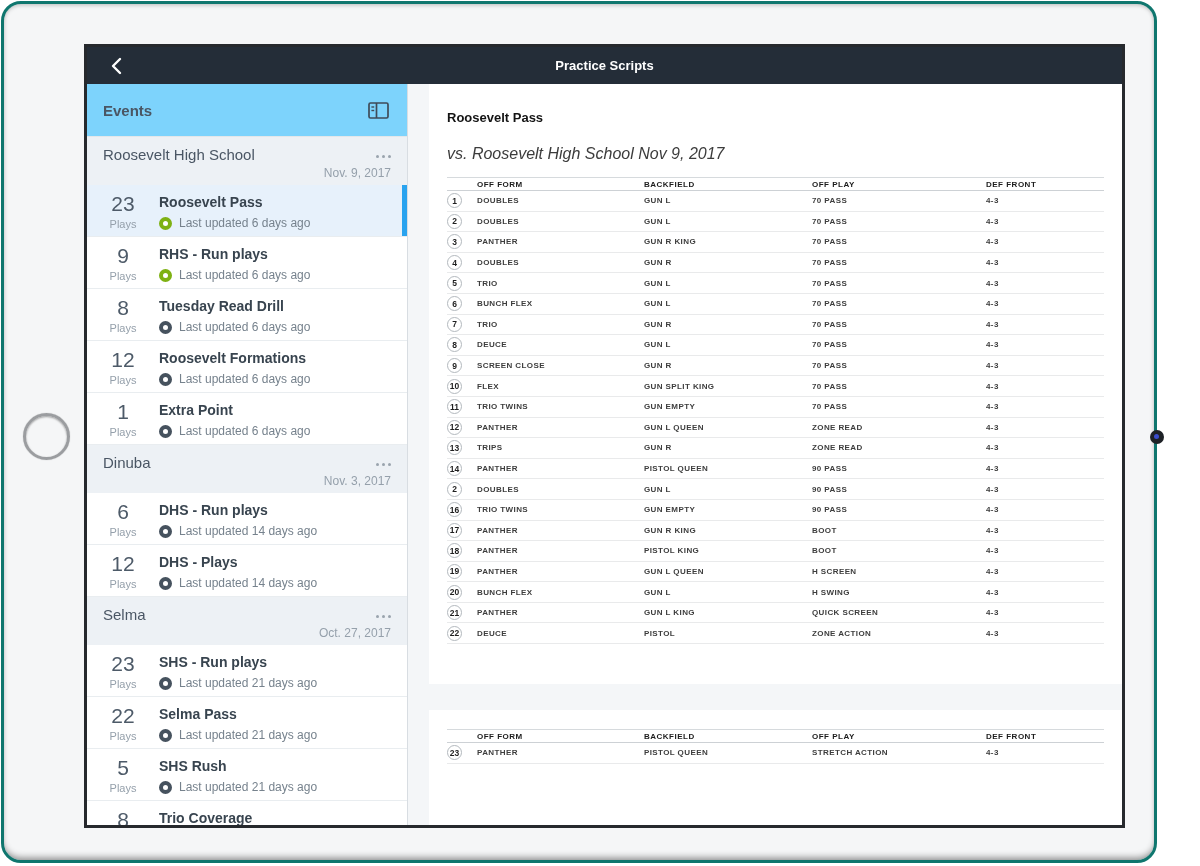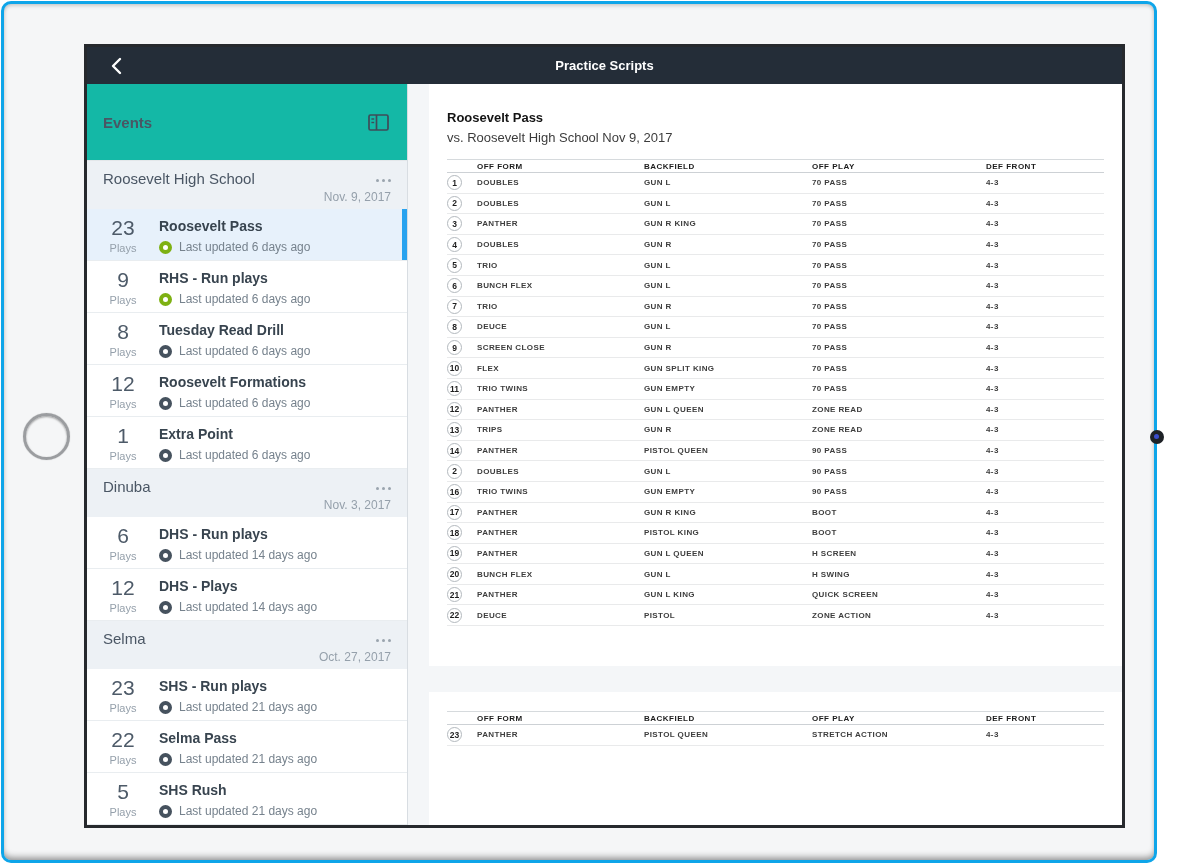--- a/index.html
+++ b/index.html
@@ -4,21 +4,21 @@
 <style>
   html,body { margin:0; padding:0; }
   body {
     width:1200px; height:866px; position:relative; background:#ffffff;
     font-family:"Liberation Sans", sans-serif; overflow:hidden;
     -webkit-font-smoothing:antialiased;
   }
   
   .device {
     position:absolute; left:1px; top:1px; width:1156px; height:862px;
-    border-radius:10px; background:#f5f6f7; border:3px solid #0ea5e9;
+    border-radius:20px; background:#f5f6f7; border:3px solid #0f766e;
     box-sizing:border-box;
     box-shadow: inset 0 -5px 7px -3px rgba(0,0,0,.45), inset 0 3px 4px -2px rgba(0,0,0,.25);
   }
   .home-button {
     position:absolute; left:19px; top:409px; width:47px; height:47px;
     border-radius:50%; background:transparent; border:3px solid #9b9da0;
     box-sizing:border-box; padding:0; cursor:pointer;
     box-shadow: inset 0 1px 2px rgba(0,0,0,.35), 0 0 1px rgba(0,0,0,.3);
   }
   .camera-dot {
@@ -48,22 +48,22 @@
   }
   
   .app-body { flex:1; display:flex; min-height:0; }
   
   .sidebar {
     flex:0 0 321px; width:321px; background:#ffffff;
     border-right:1px solid #d8dde2; box-sizing:border-box;
     display:flex; flex-direction:column; overflow:hidden;
   }
   .sidebar-header {
-    flex:0 0 44px; background:#14b8a6; border-bottom:1px solid #e3e7ea;
-    display:flex; align-items:center; justify-content:space-between; padding:16px 16px;
+    flex:0 0 44px; background:#7dd3fc; border-bottom:1px solid #e3e7ea;
+    display:flex; align-items:center; justify-content:space-between; padding:4px 16px;
   }
   .events-title { font-size:15px; font-weight:bold; color:#4a5664; }
   .panel-toggle { border:none; background:transparent; padding:2px; cursor:pointer; display:flex; }
   .events-list { flex:1; overflow:hidden; }
   .section-header {
     background:#edf1f5; padding:9px 16px 8px; position:relative;
     box-sizing:border-box; height:48px;
   }
   .section-title { font-size:15px; color:#4a5664; line-height:18px; }
   .section-date { font-size:12px; color:#95a0ab; margin-top:2px;text-align:right; }
@@ -96,21 +96,21 @@
   
   .main {
     flex:1; min-width:0; background:#f4f6f8; padding-left:21px;
     display:flex; flex-direction:column; overflow:hidden;
   }
   .card { background:#ffffff; }
   .card-1 { padding:26px 18px 40px; }
   .card-gap { height:26px; background:#f4f6f8; }
   .card-2 { padding:19px 18px 20px; flex:1; }
   .script-title { font-size:13px; font-weight:bold; color:#141414; }
-  .script-subtitle { font-size:13px; color:#3c3c3c; margin-top:5px; }
+  .script-subtitle { font-size:16px; font-style:italic; color:#3c3c3c; margin-top:20px; }
   .table-wrap-1 { margin-top:14px; }
   .ptable-head, .prow {
     display:grid; grid-template-columns:30px 167px 168px 174px 1fr; align-items:center;
   }
   .ptable-head {
     border-top:1px solid #d6dadd; border-bottom:1px solid #cdd1d5;
     height:14px; box-sizing:border-box;
   }
   .th { font-size:8px; font-weight:bold; color:#1c1c1c; letter-spacing:.5px; }
   .th-spacer { width:30px; }

